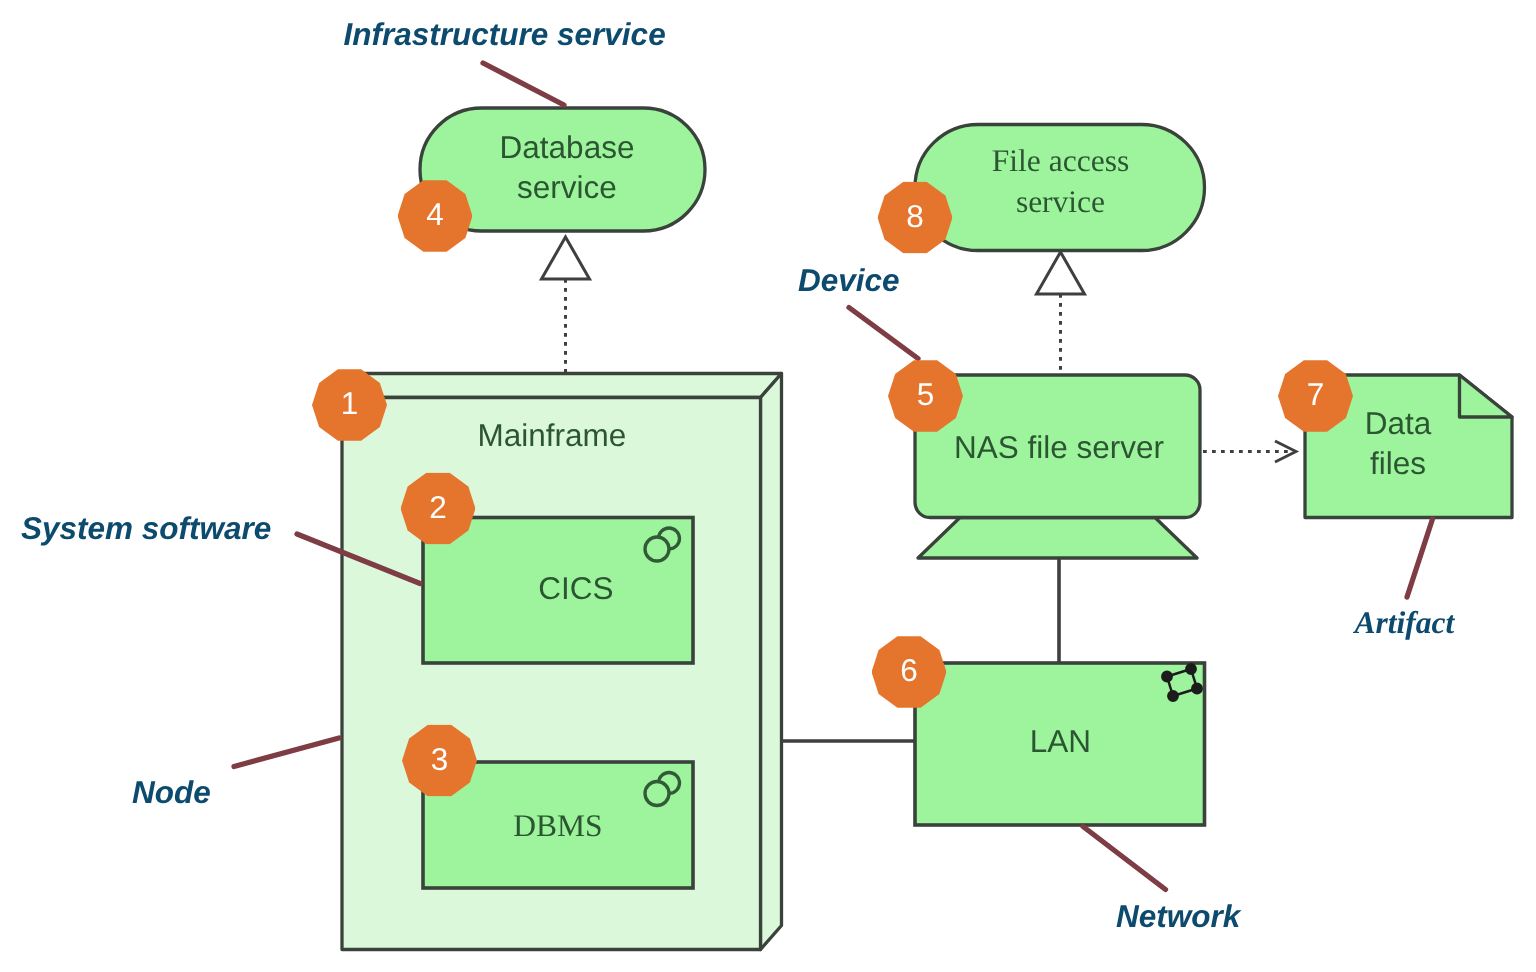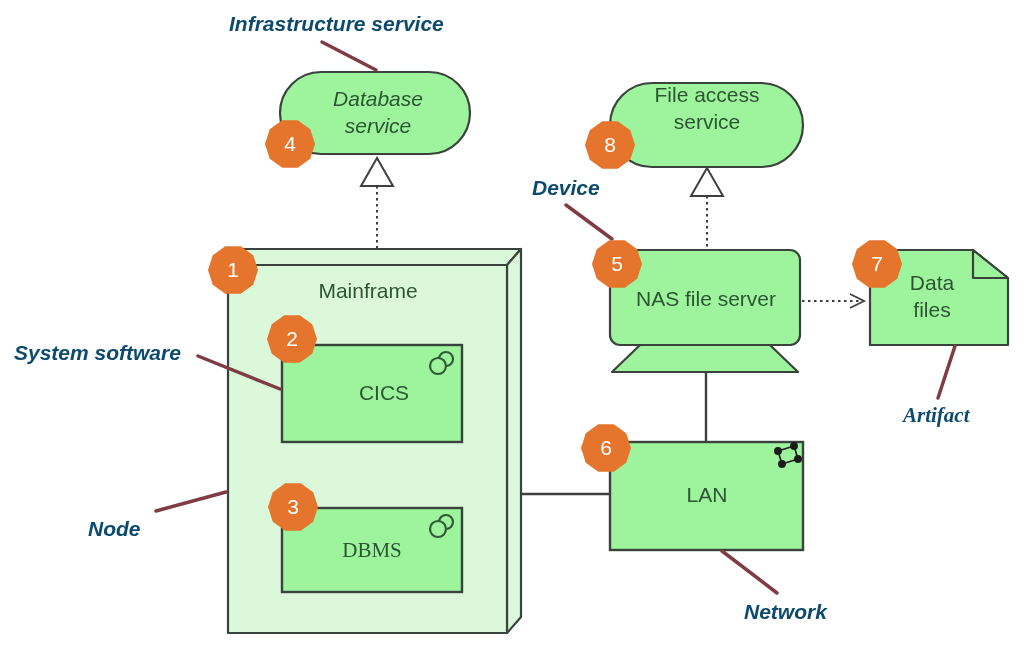--- a/index.html
+++ b/index.html
@@ -100,23 +100,23 @@
     <g stroke="#7e3c44" stroke-width="3.5" stroke-linecap="round">
       <line x1="322" y1="42" x2="376" y2="70"></line>
       <line x1="566" y1="205" x2="612" y2="239"></line>
       <line x1="198" y1="356" x2="280" y2="389"></line>
       <line x1="156" y1="511" x2="226" y2="492"></line>
       <line x1="722" y1="551" x2="777" y2="593"></line>
       <line x1="955" y1="346" x2="938" y2="398"></line>
     </g>
   </svg>
 
-  <div class="shape-label" style="left:298px;top:80px;width:160px;height:66px;font-style:italic;">Database
+  <div class="shape-label" style="left:298px;top:80px;width:160px;height:66px;">Database
 service</div>
-  <div class="shape-label" style="left:627px;top:76px;width:160px;height:66px;">File access
+  <div class="shape-label" style="left:627px;top:88px;width:160px;height:66px;font-family:Liberation Serif, serif;">File access
 service</div>
   <div class="shape-label" style="left:268px;top:277px;width:200px;height:28px;text-align:right;">Mainframe</div>
   <div class="shape-label" style="left:282px;top:345px;width:180px;height:97px;margin-left:12px;">CICS</div>
   <div class="shape-label" style="left:282px;top:508px;width:180px;height:84px;font-family:Liberation Serif, serif;">DBMS</div>
   <div class="shape-label" style="left:612px;top:285px;width:188px;height:28px;">NAS file server</div>
   <div class="shape-label" style="left:647px;top:481px;width:120px;height:28px;">LAN</div>
   <div class="shape-label" style="left:869px;top:266px;width:126px;height:62px;">Data
 files</div>
 
   <div class="annotation" style="left:229px;top:11px;height:26px;">Infrastructure service</div>

